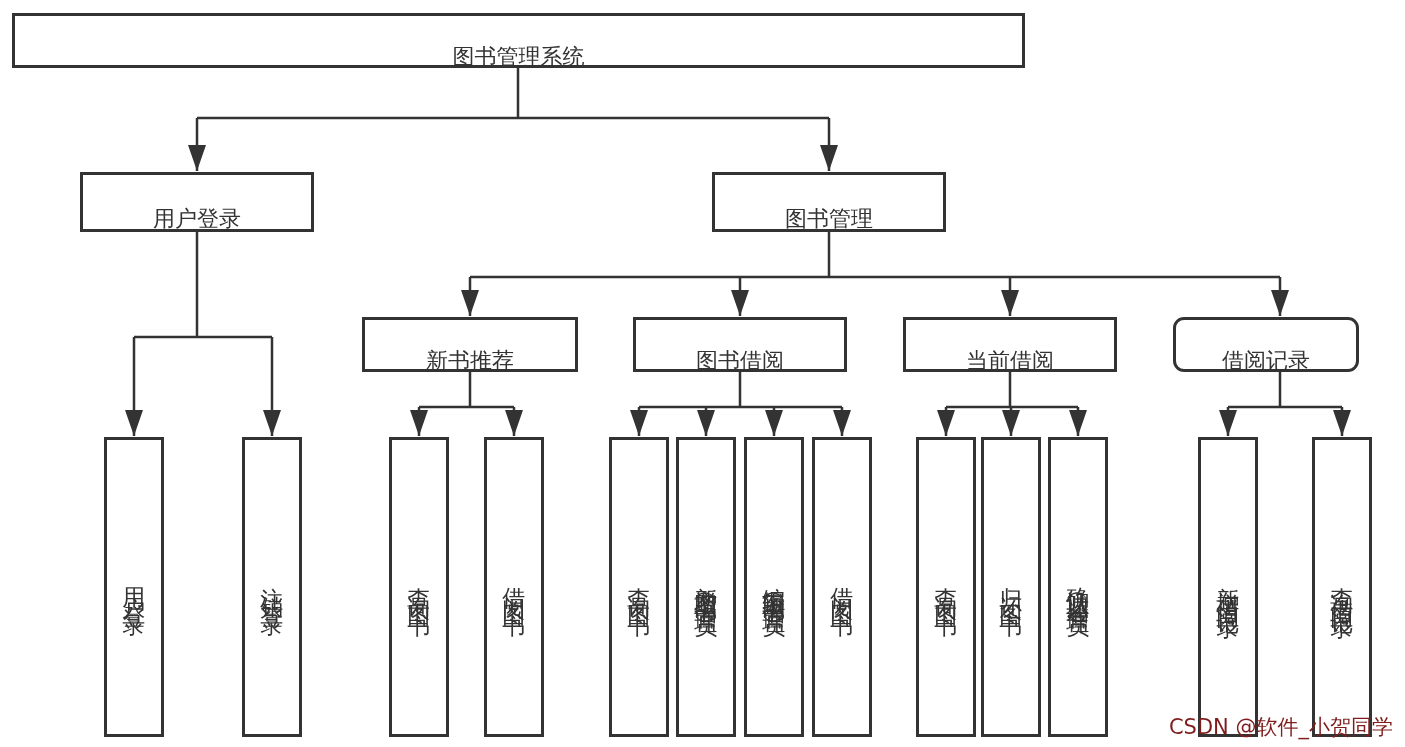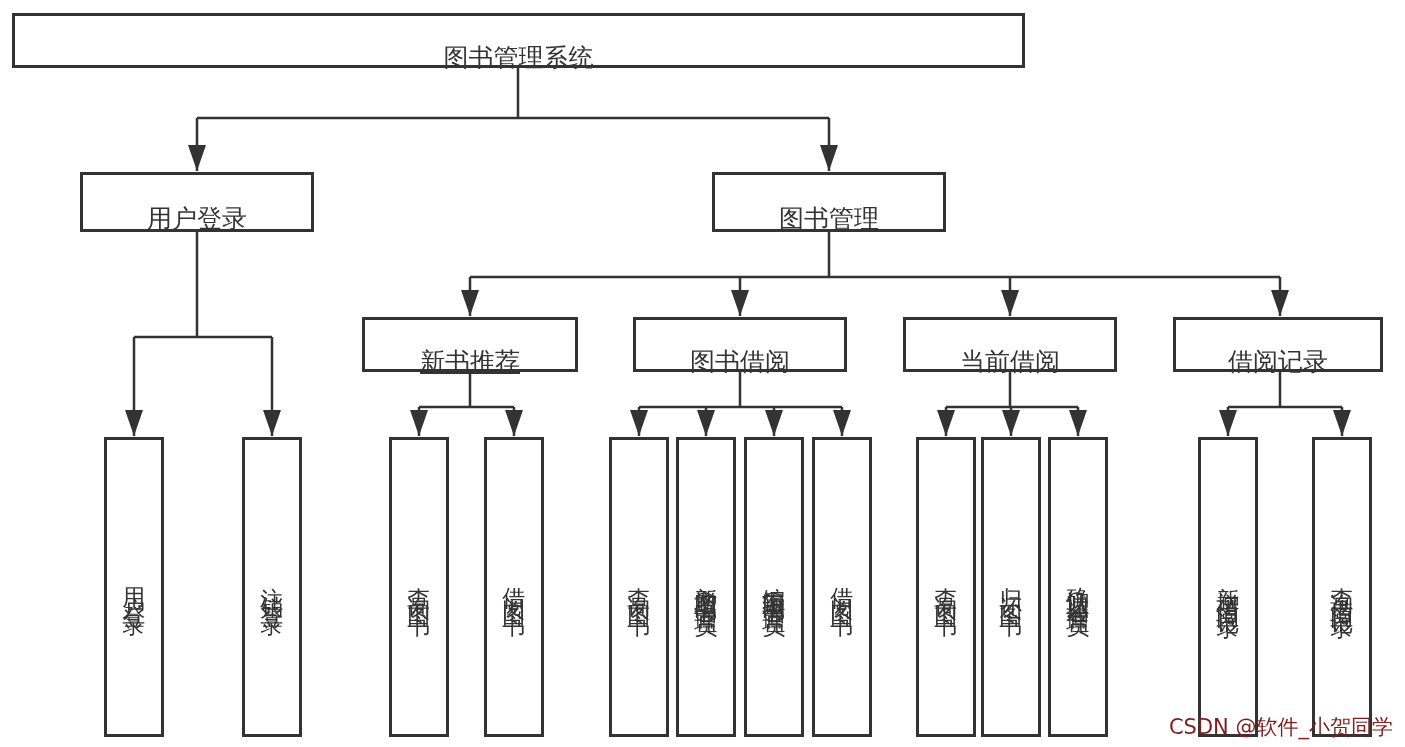--- a/index.html
+++ b/index.html
@@ -26,21 +26,21 @@
     position: absolute;
     box-sizing: border-box;
     border: 3px solid #333333;
     background: #ffffff;
     display: flex;
     align-items: center;
     justify-content: center;
     color: #333333;
   }
   .h-box span {
-    font-size: 25px;
+    font-size: 22px;
     white-space: nowrap;
     margin-top: 33px;
   }
   .v-box span {
     writing-mode: vertical-rl;
     font-size: 23px;
     line-height: 1.15;
     white-space: nowrap;
   }
   .ls-wide  span { letter-spacing: 9px; }
@@ -103,34 +103,34 @@
     </g>
   </svg>
 
   <div class="node h-box" style="left:12px; top:13px; width:1013px; height:55px;">
     <span>图书管理系统</span>
   </div>
 
   <div class="node h-box" style="left:80px; top:172px; width:234px; height:60px;">
     <span>用户登录</span>
   </div>
-  <div class="node h-box" style="left:712px; top:172px; width:234px; height:60px;text-decoration:underline;">
+  <div class="node h-box" style="left:712px; top:172px; width:234px; height:60px;">
     <span>图书管理</span>
   </div>
 
   <div class="node h-box" style="left:362px; top:317px; width:216px; height:55px;text-decoration:underline;">
     <span>新书推荐</span>
   </div>
   <div class="node h-box" style="left:633px; top:317px; width:214px; height:55px;justify-content:center;">
     <span>图书借阅</span>
   </div>
   <div class="node h-box" style="left:903px; top:317px; width:214px; height:55px;font-family:Liberation Serif, serif;">
     <span>当前借阅</span>
   </div>
-  <div class="node h-box" style="left:1173px; top:317px; width:210px; height:55px;">
+  <div class="node h-box" style="left:1173px; top:317px; width:186px; height:55px;border-radius:11px;">
     <span>借阅记录</span>
   </div>
 
   <div class="node v-box ls-wide" style="left:104px; top:437px; width:60px; height:300px;">
     <span>用户登录</span>
   </div>
   <div class="node v-box ls-wide" style="left:242px; top:437px; width:60px; height:300px;">
     <span>注销登录</span>
   </div>
 

